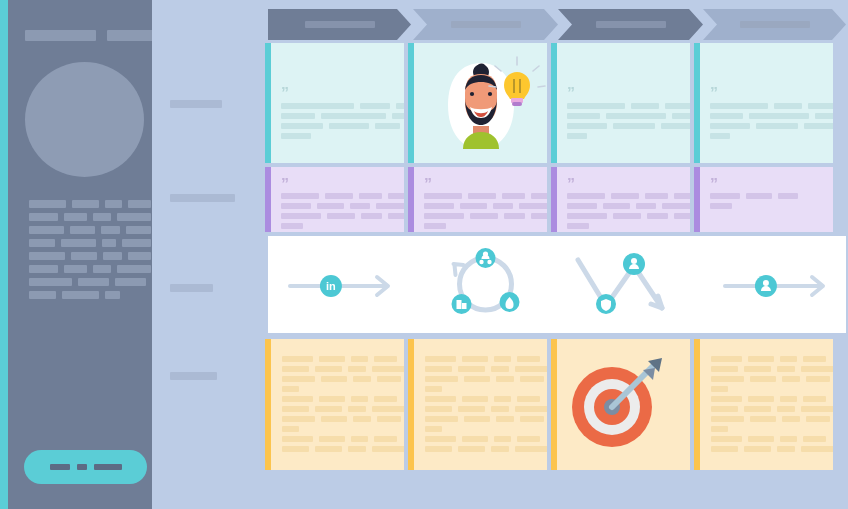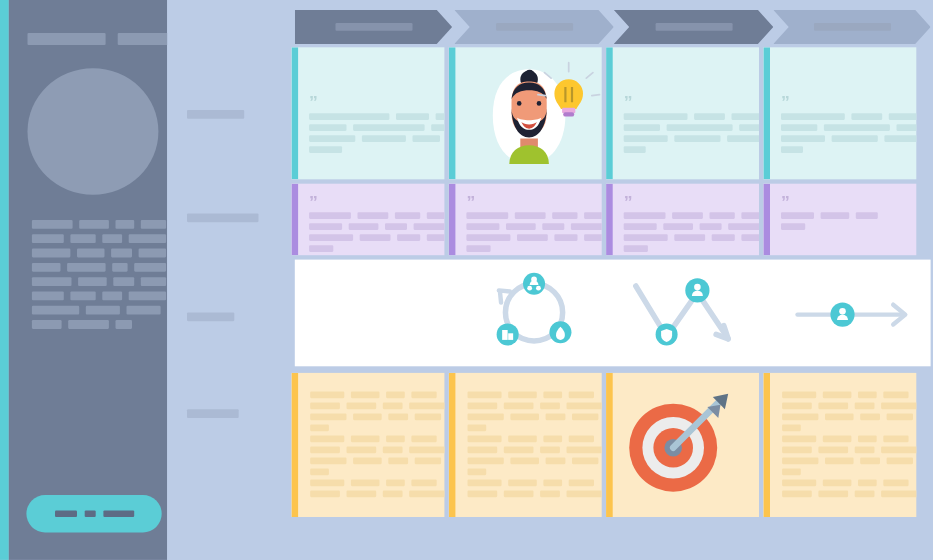--- a/index.html
+++ b/index.html
@@ -387,20 +387,28 @@
               <div class="sg" style="width: 20px;"></div>
             </div>
             <div class="ln">
               <div class="sg" style="width: 22px;"></div>
             </div>
           </div>
         </div>
       </div>
 
     <div class="band" id="band">
+        <div class="band-cell" style="left: 0px; width: 143px;">
+          <svg viewBox="0 0 143 97" width="143" height="97" xmlns="http://www.w3.org/2000/svg">
+            <path d="M22 50 L117 50" stroke="#ccd9e8" stroke-width="4" stroke-linecap="round" fill="none"></path>
+            <path d="M109 41 L120 50 L109 59" stroke="#ccd9e8" stroke-width="4" stroke-linecap="round" stroke-linejoin="round" fill="none"></path>
+            <circle cx="62.92" cy="50" r="11" fill="#4cc8d4"></circle>
+            <text x="62.92" y="54" text-anchor="middle" font-family="Liberation Sans, sans-serif" font-size="11" font-weight="bold" fill="#ffffff">in</text>
+          </svg>
+        </div>
         <div class="band-cell" style="left: 145px; width: 145px;">
           <svg viewBox="0 0 145 97" width="145" height="97" xmlns="http://www.w3.org/2000/svg">
             <circle cx="72.5" cy="48" r="26" stroke="#ccd9e8" stroke-width="5" fill="none"></circle>
             <path d="M40.5 28 l10 1 M41.5 29 l1 10" stroke="#ccd9e8" stroke-width="4" stroke-linecap="round" fill="none"></path>
             <circle cx="72.5" cy="22" r="10" fill="#4cc8d4"></circle>
             <circle cx="72.5" cy="18" r="2.6" fill="#fff"></circle>
             <path d="M68.5 23 a4 4 0 0 1 8 0 Z" fill="#fff"></path>
             <circle cx="68.5" cy="26" r="2.2" fill="#fff"></circle>
             <circle cx="76.5" cy="26" r="2.2" fill="#fff"></circle>
             <circle cx="48.5" cy="68" r="10" fill="#4cc8d4"></circle>

